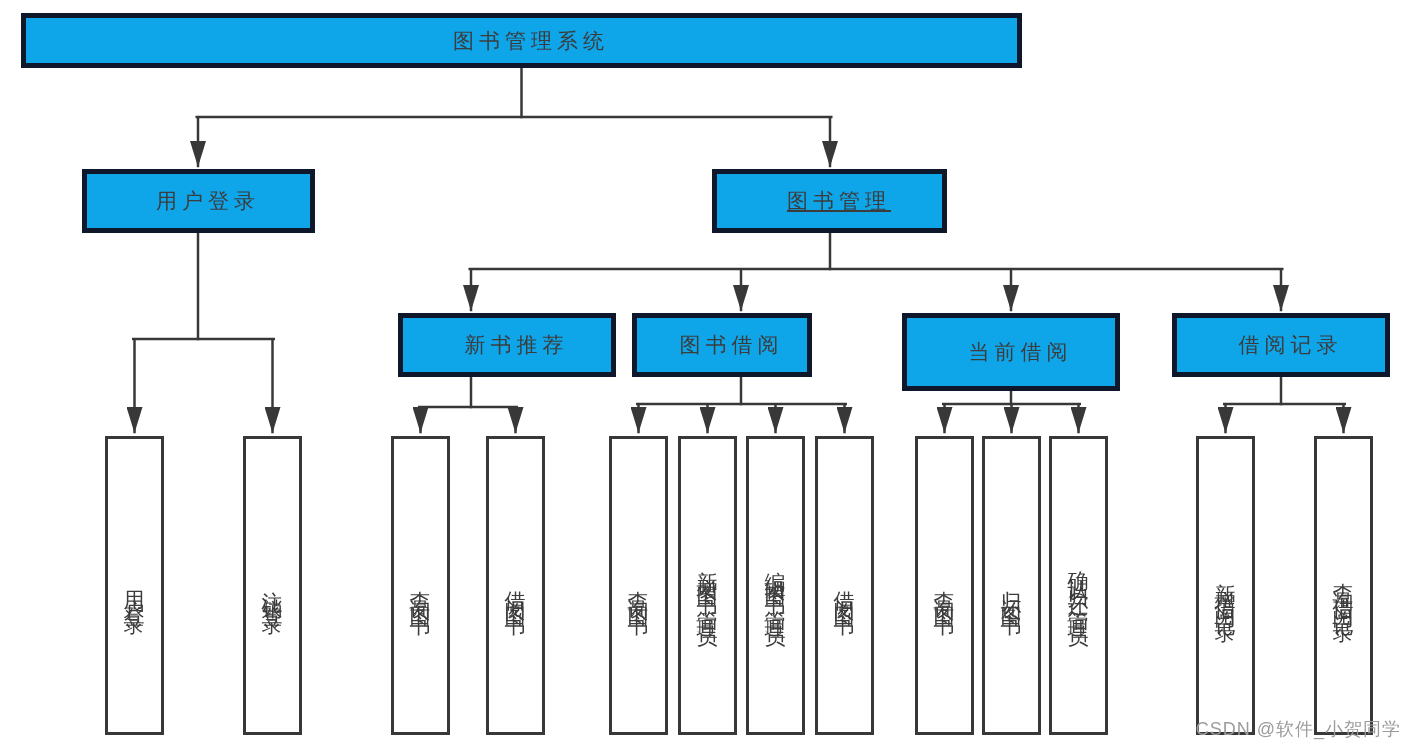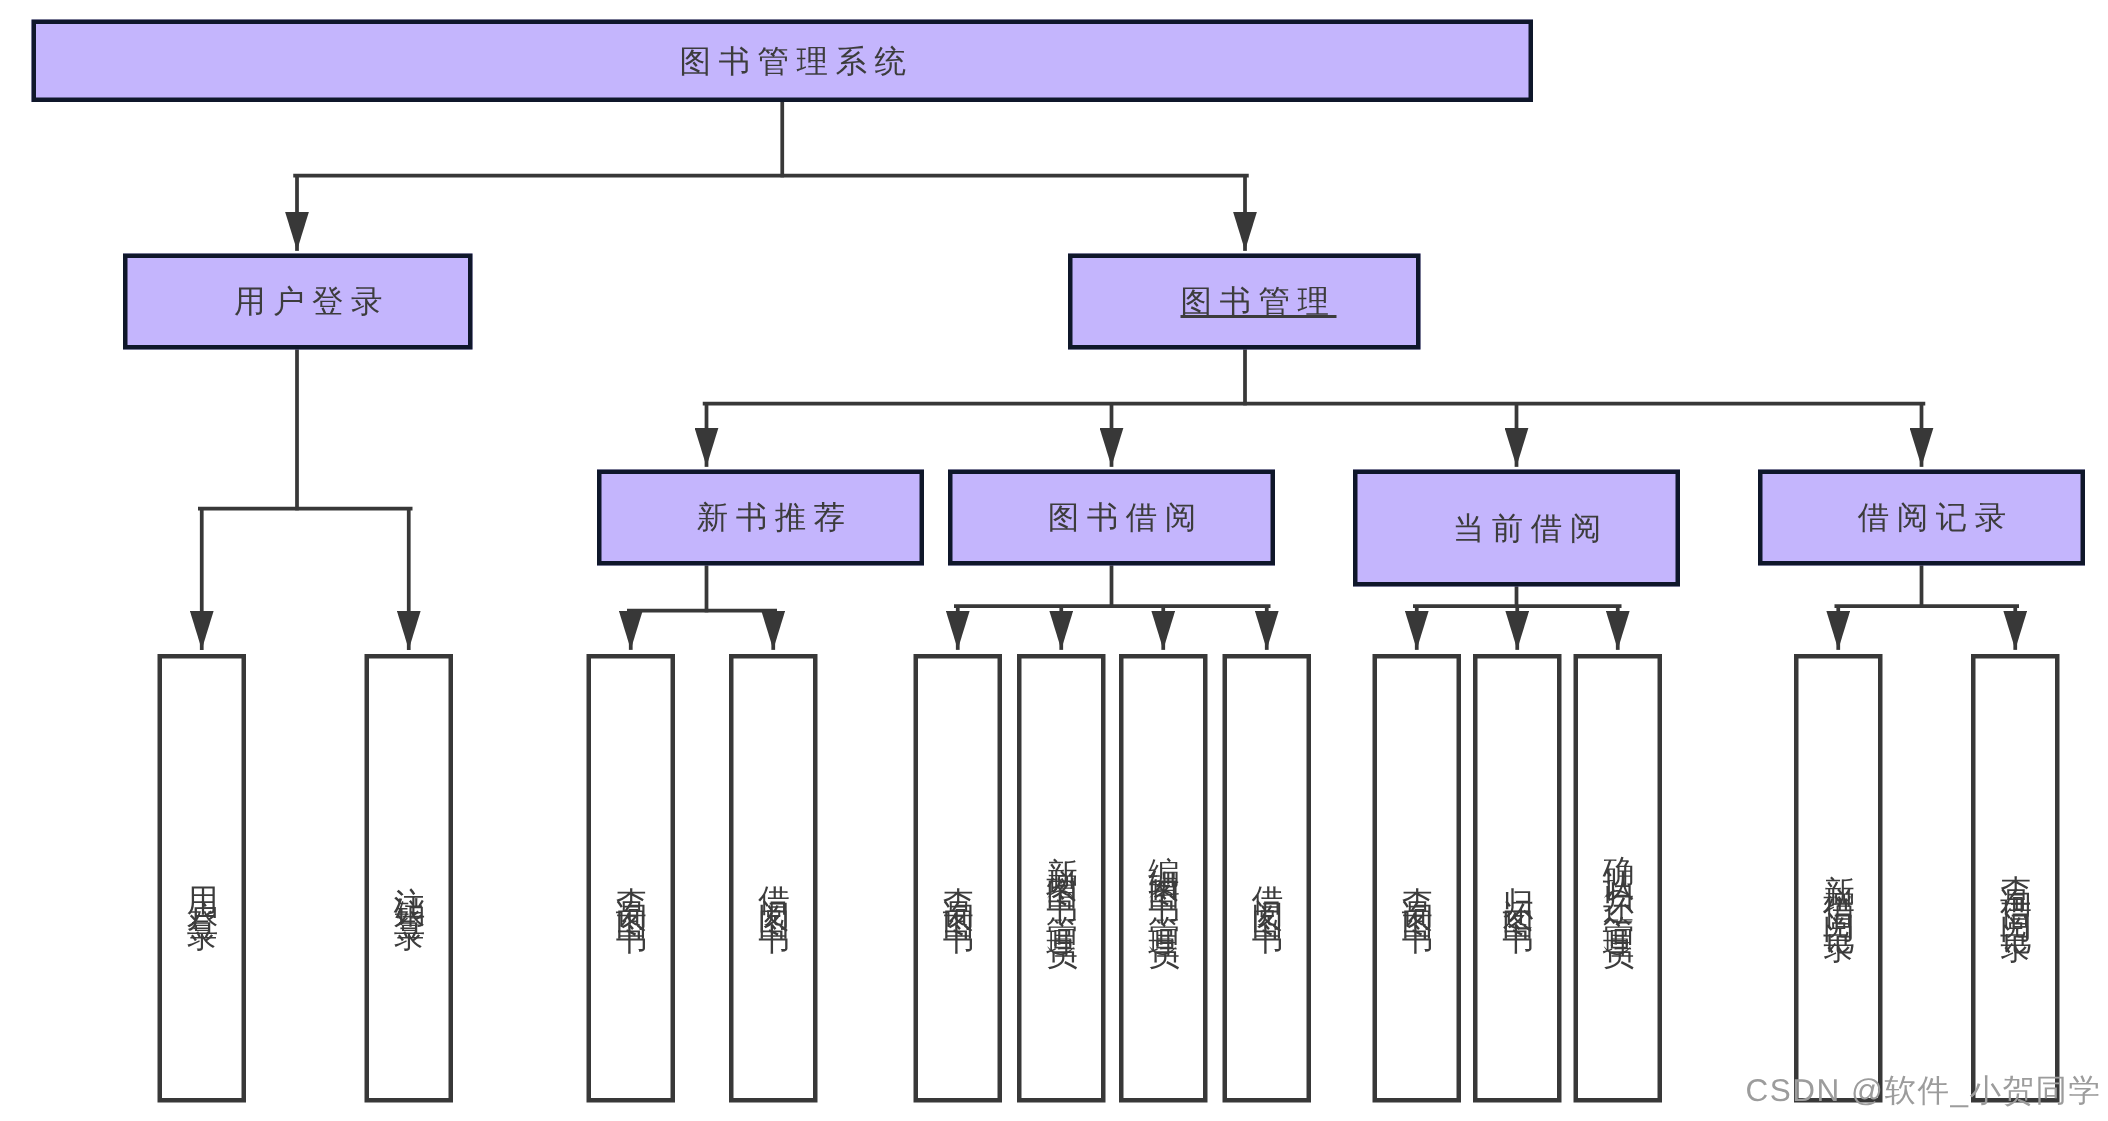--- a/index.html
+++ b/index.html
@@ -7,22 +7,22 @@
     position:relative;
     width:1405px;height:747px;
     background:#ffffff;
     font-family:"Liberation Sans","DejaVu Sans",sans-serif;
     overflow:hidden;
   }
   .wires{position:absolute;left:0;top:0;width:1405px;height:747px;}
   .box{
     position:absolute;
     box-sizing:border-box;
-    border:3px solid #0f172a;
-    background:#c4b5fd;
+    border:5px solid #0f172a;
+    background:#0ea5e9;
     display:flex;align-items:center;justify-content:center;
     color:#3c3c3c;
     font-size:21px;
     letter-spacing:5px;
     padding-left:19px;            
     white-space:nowrap;
   }
   .leaf{
     position:absolute;
     box-sizing:border-box;
@@ -38,32 +38,32 @@
     font-size:21px;
     letter-spacing:8px;
     line-height:1;
     padding-top:8px;             
   }
   
   .n-root{left:21px;top:13px;width:1001px;height:55px;}
   .n-user-login{left:82px;top:169px;width:233px;height:64px;}
   .n-book-mgmt{left:712px;top:169px;width:235px;height:64px;text-decoration:underline;}
   .n-nbr{left:362px;top:313px;width:218px;height:64px;margin-left:36px;}
-  .n-bb{left:632px;top:313px;width:218px;height:64px;}
+  .n-bb{left:632px;top:313px;width:180px;height:64px;}
   .n-cb{left:902px;top:313px;width:218px;height:78px;}
   .n-br{left:1172px;top:313px;width:218px;height:64px;}
   .l-ul1{left:105px;}  .l-ul2{left:243px;}
   .l-nbr1{left:391px;} .l-nbr2{left:486px;}
   .l-bb1{left:609px;}  .l-bb2{left:678px;} .l-bb3{left:746px;} .l-bb4{left:815px;}
   .l-cb1{left:915px;}  .l-cb2{left:982px;} .l-cb3{left:1049px;}
   .l-br1{left:1196px;} .l-br2{left:1314px;}
   .watermark{
     position:absolute;
     right:4px;bottom:6px;
-    font-size:21px;
+    font-size:18px;
     color:#9c9c9c;
     letter-spacing:1px;
     white-space:nowrap;
   }
 </style>
 </head>
 <body>
 
 <div class="stage">
 

